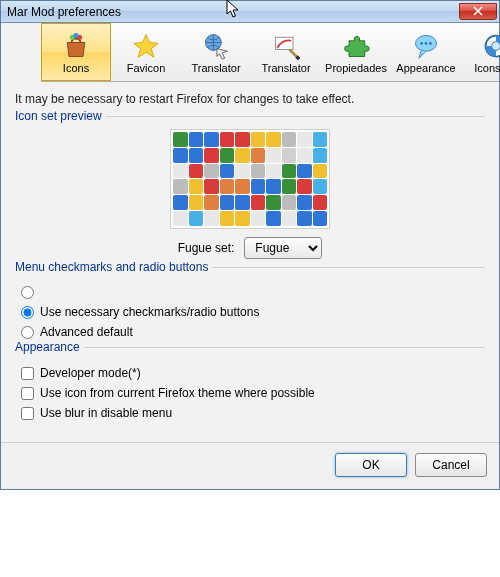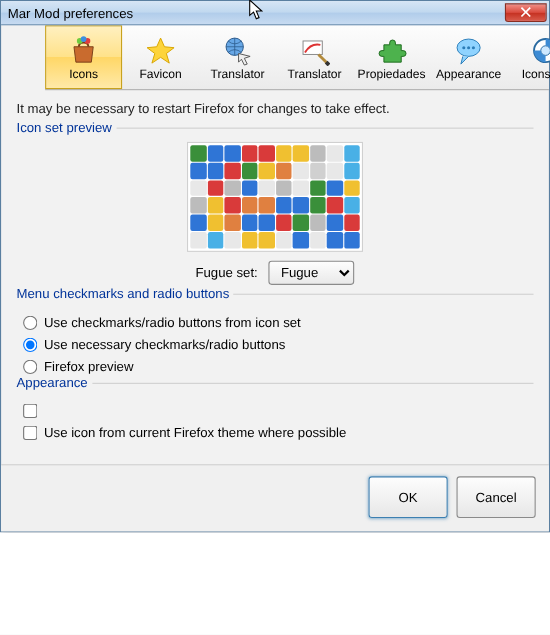--- a/index.html
+++ b/index.html
@@ -169,21 +169,21 @@
   }
   .footer {
     display: flex;
     justify-content: flex-end;
     gap: 8px;
     padding: 10px 12px 12px 12px;
     border-top: 1px solid #d0d0d0;
     background: #f0f0f0;
   }
   .footer .btn {
-    height: 38px;
+    height: 24px;
     min-width: 72px;
     font-size: 12px;
     background: linear-gradient(#fdfdfd,#e7e7e7);
     border: 1px solid #8a8a8a;
     border-radius: 3px;
     padding: 2px 16px;
   }
   .footer .btn.default {
     border: 1px solid #3c7fb1;
     box-shadow: 0 0 3px rgba(60,130,180,0.6);
@@ -365,42 +365,46 @@
           </select>
         </div>
       </div>
     </div>
 
     <div class="group">
       <span class="group-title">Menu checkmarks and radio buttons</span>
       <div class="group-body">
         <label class="radio-row">
           <input type="radio" name="menuopt" style="">
-          <span>Use checkmarks/radio buttons from icon set</span>
         </label>
         <label class="radio-row">
           <input type="radio" name="menuopt" checked="" style="">
           <span>Use necessary checkmarks/radio buttons</span>
         </label>
         <label class="radio-row">
           <input type="radio" name="menuopt" style="">
-          <span>Firefox preview</span>
+          <span>Advanced default</span>
         </label>
       </div>
     </div>
 
     <div class="group">
       <span class="group-title">Appearance</span>
       <div class="group-body">
         <label class="check-row">
           <input type="checkbox" style="">
+          <span>Developer mode(*)</span>
         </label>
         <label class="check-row">
           <input type="checkbox" style="">
           <span>Use icon from current Firefox theme where possible</span>
+        </label>
+        <label class="check-row">
+          <input type="checkbox" style="">
+          <span>Use blur in disable menu</span>
         </label>
       </div>
     </div>
   </div>
 
   <div class="footer">
     <button type="button" class="btn default">OK</button>
     <button type="button" class="btn">Cancel</button>
   </div>
 </div>

